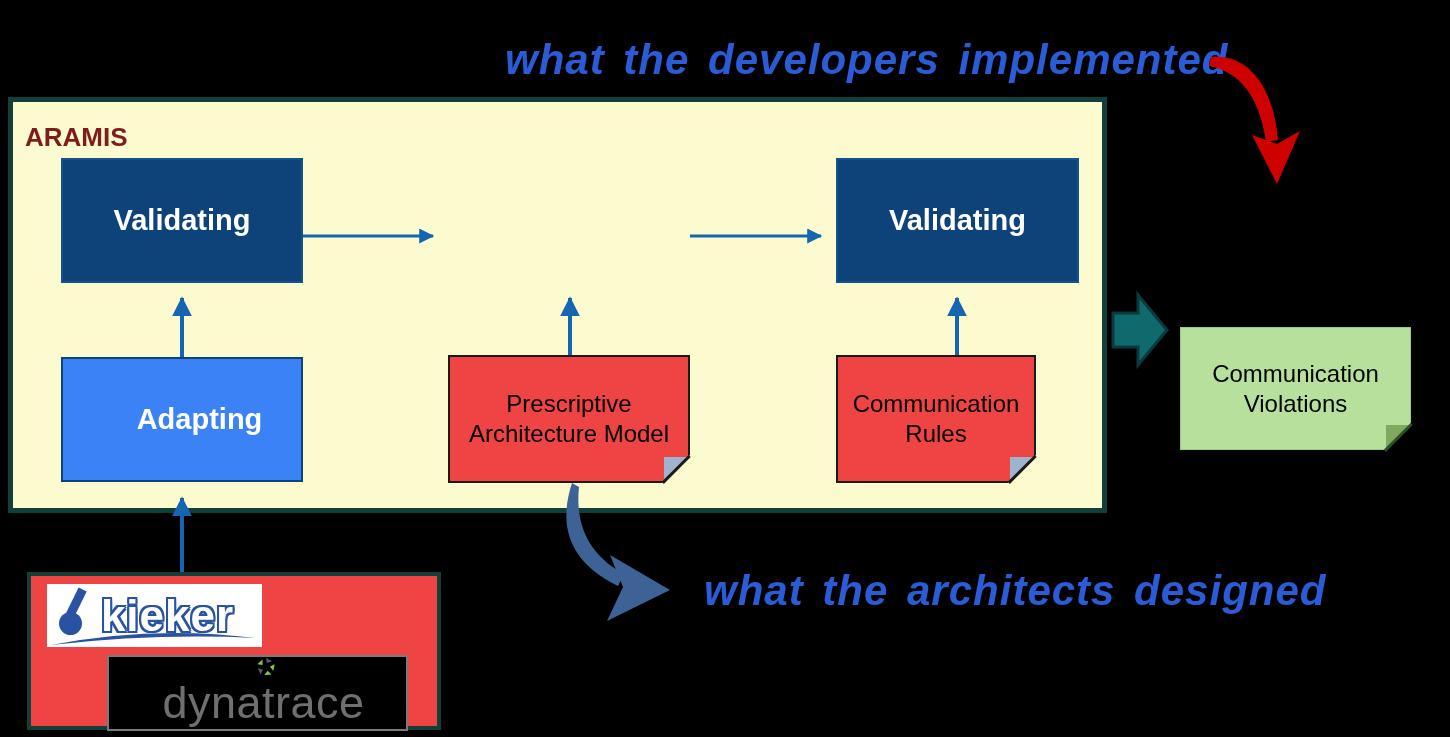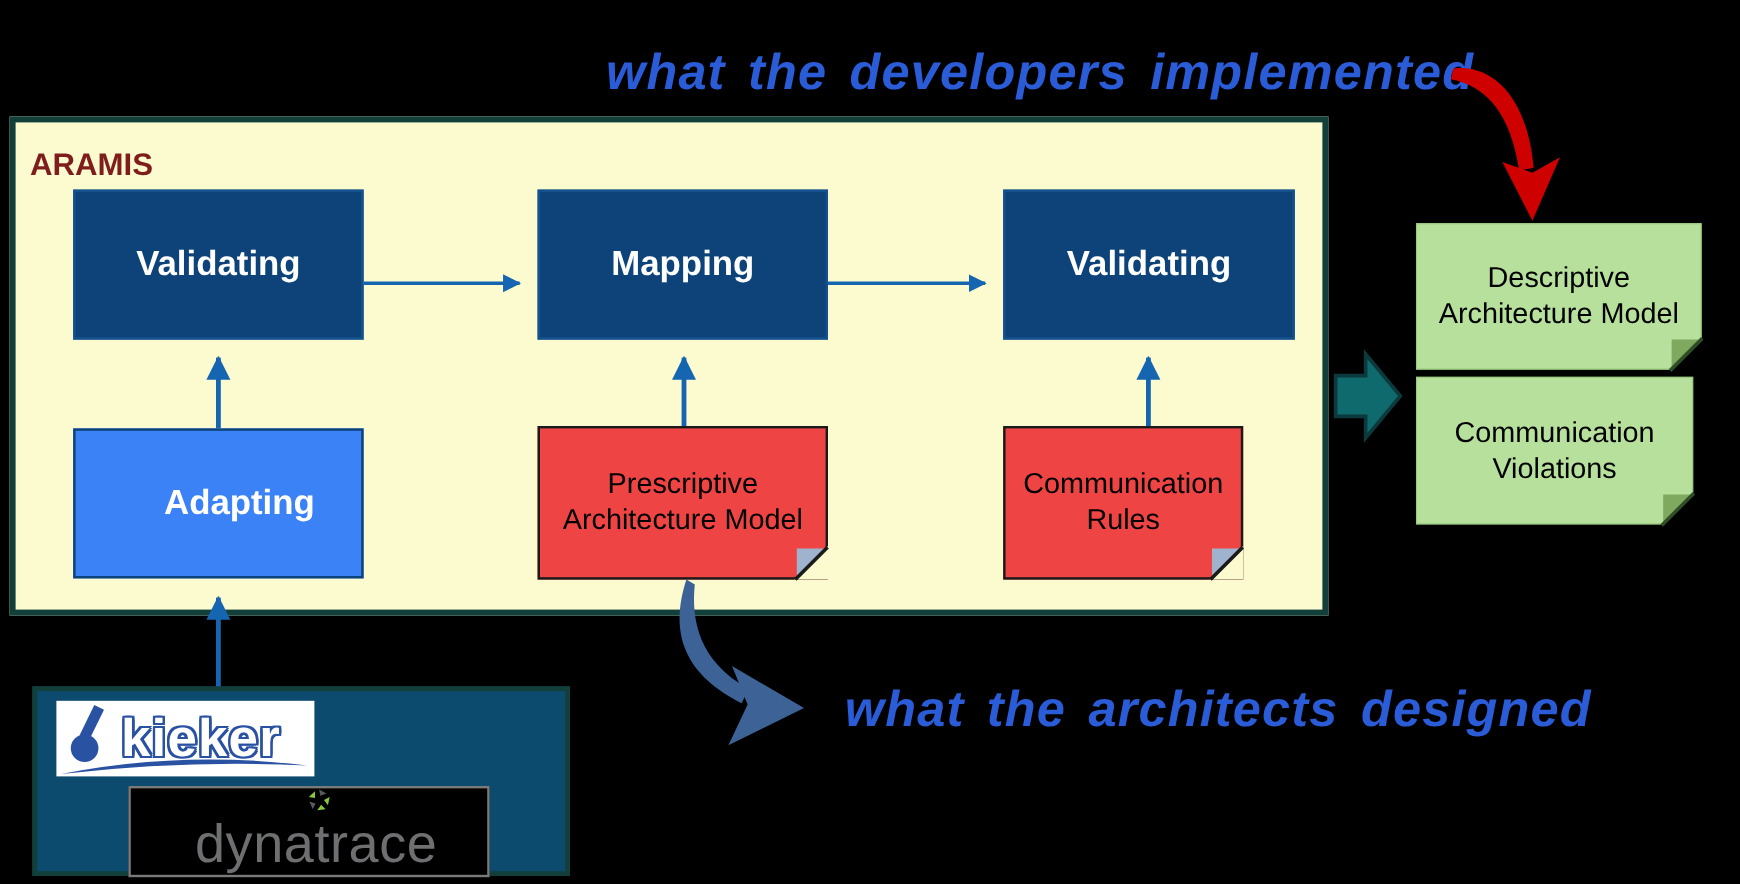--- a/index.html
+++ b/index.html
@@ -81,22 +81,22 @@
     right: -7px; bottom: 11px;
     transform: rotate(-45deg);
   }
   .note-blue  .fold-line { background: #1A1A1A; }
   .note-green .fold-line { background: #2F4D27; }
   .note-label { position: relative; z-index: 1; padding: 0 14px; }
 
   
   .tools-box {
     position: absolute;
-    left: 27px; top: 572px; width: 448px; height: 158px;
-    background: #0c4a6e;
+    left: 27px; top: 572px; width: 414px; height: 158px;
+    background: #ef4444;
     border: 4px solid #123F3A;
     z-index: 2;
   }
   .kieker-logo {
     position: absolute; left: 16px; top: 8px; width: 215px; height: 63px;
     background: #fff; overflow: hidden;
   }
   .kieker-text {
     position: absolute; left: 0; top: 0; width: 100%; height: 100%;
     display: flex; align-items: center; justify-content: center;
@@ -140,50 +140,41 @@
   <div class="hand annot-dev">what the developers implemented</div>
   <div class="hand annot-arch">what the architects designed</div>
 
   <div class="aramis">
     <div class="aramis-title">ARAMIS</div>
   </div>
 
   <div class="pbox" style="left:61px; top:158px; width:242px;">
     <span>Validating</span>
   </div>
-  <div class="pbox" style="left:448px; top:158px; width:242px;">
-    <span>Mapping</span>
-  </div>
   <div class="pbox" style="left:836px; top:158px; width:243px;">
     <span>Validating</span>
   </div>
   <div class="pbox adapting" style="left:61px; top:357px; width:242px;">
     <span>Adapting</span>
   </div>
 
   <div class="note note-blue" style="left:448px; top:355px; width:242px; height:128px;">
     <span class="note-label">Prescriptive Architecture Model</span>
     <i class="fold-cover"></i>
     <i class="fold-flap"></i>
     <i class="fold-line"></i>
   </div>
   <div class="note note-blue" style="left:836px; top:355px; width:200px; height:128px;">
     <span class="note-label">Communication Rules</span>
     <i class="fold-cover"></i>
     <i class="fold-flap"></i>
     <i class="fold-line"></i>
   </div>
 
-  <div class="note note-green" style="left:1180px; top:186px; width:238px; height:122px;">
-    <span class="note-label">Descriptive Architecture Model</span>
-    <i class="fold-cover"></i>
-    <i class="fold-flap"></i>
-    <i class="fold-line"></i>
-  </div>
-  <div class="note note-green" style="left:1180px; top:314px; width:231px; height:123px;">
+  <div class="note note-green" style="left:1180px; top:327px; width:231px; height:123px;">
     <span class="note-label">Communication Violations</span>
     <i class="fold-cover"></i>
     <i class="fold-flap"></i>
     <i class="fold-line"></i>
   </div>
 
   <div class="tools-box">
     <div class="kieker-logo">
       <i class="kieker-scope-tube"></i>
       <i class="kieker-scope-dot"></i>

